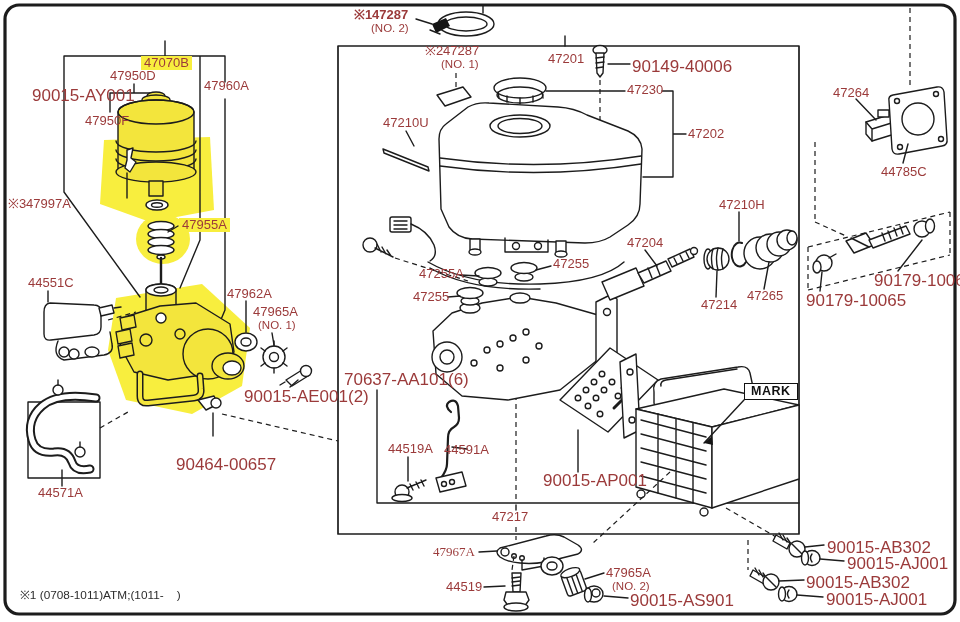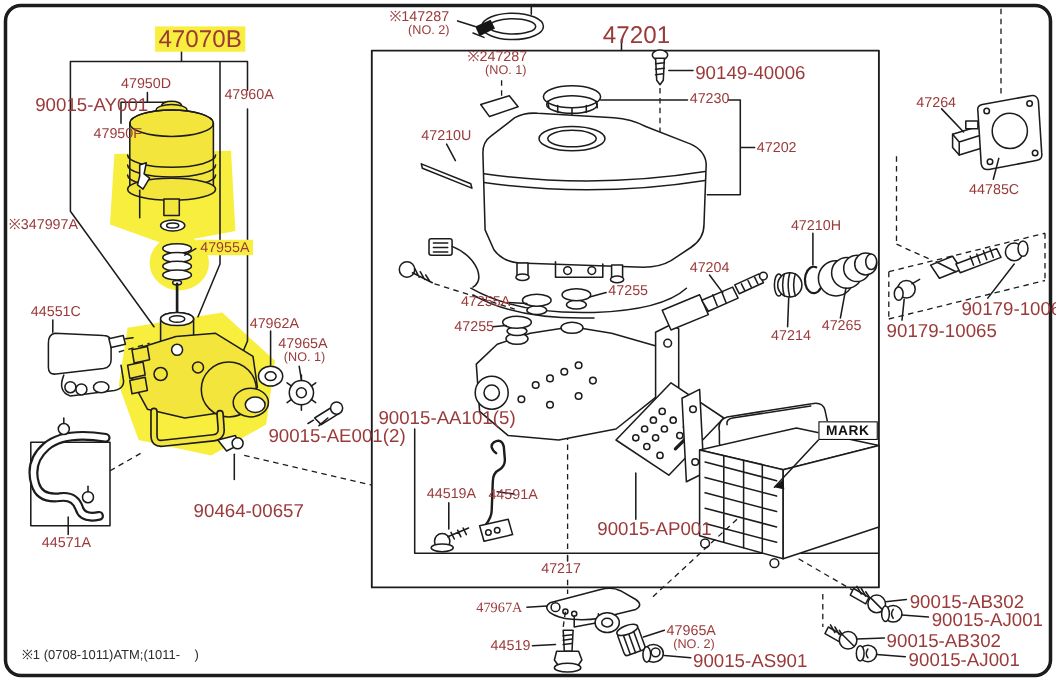--- a/index.html
+++ b/index.html
@@ -10,21 +10,21 @@
   svg.art{position:absolute;left:0;top:0;}
   
   .ln{stroke:var(--line);fill:none;stroke-width:1.4;stroke-linecap:round;stroke-linejoin:round;}
   .fillw{fill:#fff;stroke:var(--line);stroke-width:1.4;stroke-linejoin:round;}
   .yp{fill:var(--part);stroke:var(--line);stroke-width:1.4;stroke-linejoin:round;}
   .hlb{fill:var(--hl);stroke:none;}
   .dash{stroke:var(--line);fill:none;stroke-width:1.2;stroke-dasharray:5 4;}
   .blk{fill:#151515;stroke:none;}
   
   .plabel{position:absolute;color:var(--label);font-size:13px;line-height:1.05;white-space:pre;}
-  .plabel.big{font-size:22px;}
+  .plabel.big{font-size:13px;margin-top:32px;}
   .plabel.small{font-size:17px;}
   .plabel.sub{font-size:11.5px;}
   .plabel.hl{background:var(--hl);padding:0 3px;}
   .plabel.boxed{color:#111;border:1.7px solid #111;background:#fff;font-size:12.5px;
     font-weight:bold;padding:1px 6px;letter-spacing:.5px;}
   .legend{position:absolute;left:20px;top:562px;color:var(--legend);font-size:11.8px;
     line-height:1.15;white-space:pre;}
 </style>
 </head>
 <body>
@@ -349,41 +349,41 @@
       <div class="plabel" style="left: 85px; top: 114px;">47950F</div>
       <div class="plabel" style="left: 8px; top: 197px;">※347997A</div>
       <div class="plabel hl" style="left: 179px; top: 218px;">47955A</div>
       <div class="plabel" style="left: 28px; top: 276px;">44551C</div>
       <div class="plabel" style="left: 227px; top: 287px;">47962A</div>
       <div class="plabel" style="left: 253px; top: 305px;">47965A</div>
       <div class="plabel sub" style="left: 258px; top: 319px;">(NO. 1)</div>
       <div class="plabel small" style="left: 244px; top: 388px; text-align: center;">90015-AE001(2)</div>
       <div class="plabel small" style="left: 176px; top: 438px; margin-top: 18px;">90464-00657</div>
       <div class="plabel" style="left: 38px; top: 486px;">44571A</div>
-      <div class="plabel" style="left: 354px; top: 8px;">※147287</div>
+      <div class="plabel" style="left: 354px; top: 8px; font-weight: bold;">※147287</div>
       <div class="plabel sub" style="left: 371px; top: 22px;">(NO. 2)</div>
       <div class="plabel big" style="left: 548px; top: 20px;">47201</div>
       <div class="plabel" style="left: 425px; top: 44px;">※247287</div>
       <div class="plabel sub" style="left: 441px; top: 58px;">(NO. 1)</div>
       <div class="plabel small" style="left: 632px; top: 58px;">90149-40006</div>
       <div class="plabel" style="left: 627px; top: 83px;">47230</div>
       <div class="plabel" style="left: 383px; top: 116px;">47210U</div>
       <div class="plabel" style="left: 688px; top: 127px;">47202</div>
       <div class="plabel" style="left: 719px; top: 198px;">47210H</div>
       <div class="plabel" style="left: 627px; top: 236px;">47204</div>
       <div class="plabel" style="left: 419px; top: 267px;">47255A</div>
       <div class="plabel" style="left: 553px; top: 257px;">47255</div>
       <div class="plabel" style="left: 413px; top: 290px;">47255</div>
       <div class="plabel" style="left: 701px; top: 298px;">47214</div>
       <div class="plabel" style="left: 747px; top: 289px;">47265</div>
       <div class="plabel small" style="left: 806px; top: 292px;">90179-10065</div>
       <div class="plabel small" style="left: 874px; top: 272px;">90179-10065</div>
       <div class="plabel" style="left: 833px; top: 86px;">47264</div>
       <div class="plabel" style="left: 881px; top: 165px;">44785C</div>
-      <div class="plabel small" style="left: 344px; top: 371px;">90015-AA101(5)</div>
+      <div class="plabel small" style="left: 344px; top: 371px;">70637-AA101(6)</div>
       <div class="plabel" style="left: 388px; top: 442px;">44519A</div>
       <div class="plabel" style="left: 444px; top: 443px;">44591A</div>
       <div class="plabel small" style="left: 543px; top: 472px;">90015-AP001</div>
       <div class="plabel boxed" style="left: 744px; top: 383px;">MARK</div>
       <div class="plabel" style="left: 492px; top: 510px;">47217</div>
       <div class="plabel" style="left: 433px; top: 545px; font-family: Liberation Serif, serif;">47967A</div>
       <div class="plabel" style="left: 446px; top: 580px;">44519</div>
       <div class="plabel" style="left: 606px; top: 566px;">47965A</div>
       <div class="plabel sub" style="left: 612px; top: 580px;">(NO. 2)</div>
       <div class="plabel small" style="left: 630px; top: 592px;">90015-AS901</div>

